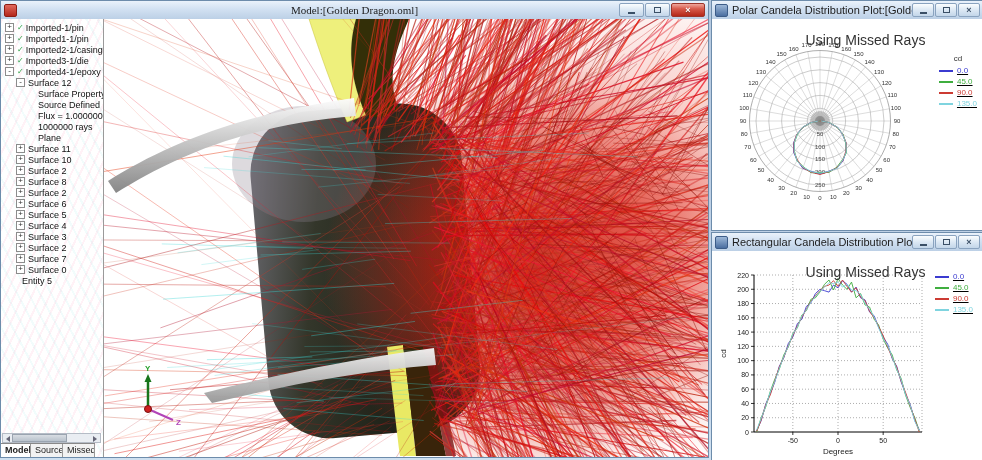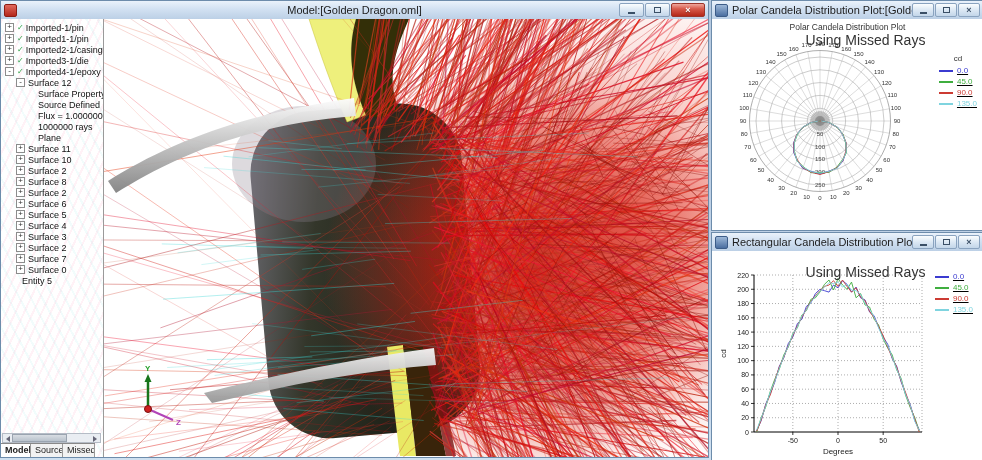--- a/index.html
+++ b/index.html
@@ -12,21 +12,21 @@
   .window{position:absolute;border:1px solid #6d8cab;background:#fff;}
   .titlebar{
     height:18px;display:flex;align-items:center;position:relative;
     background:linear-gradient(#eaf2fb,#d2e1f2 45%,#bcd0e6);
     border-bottom:1px solid #96afcb;
     font-size:11px;color:#1c1c1c;
   }
   .titlebar .wicon{width:11px;height:11px;margin:0 4px 0 3px;flex:none;border-radius:2px;}
   .wicon.red{background:linear-gradient(#e26a5e,#b3271b);border:1px solid #8d1d13;}
   .wicon.blue{background:linear-gradient(#9db8d8,#4a6ea0);border:1px solid #3c5c88;}
-  .title-center{position:absolute;left:0;right:0;text-align:center;pointer-events:none;}
+  .title-center{position:absolute;left:0;right:0;text-align:center;pointer-events:none;font-family:Liberation Serif, serif;}
   .title-left{white-space:nowrap;overflow:hidden;max-width:190px;}
   .wbtns{margin-left:auto;display:flex;gap:1px;padding-right:3px;}
   .wbtn{
     width:25px;height:14px;border:1px solid #8aa3bf;border-radius:2px;box-sizing:border-box;
     background:linear-gradient(#fbfdfe,#dce8f4 50%,#c3d6e9);
     display:flex;align-items:center;justify-content:center;
     font-size:9px;font-weight:bold;color:#3a4f66;line-height:1;
   }
   .wbtn.sm{width:22px;}
   .wbtn .minbar{width:7px;height:2px;background:#3a4f66;margin-top:5px;}
@@ -1390,21 +1390,20 @@
         <text x="108" y="116.8" font-size="6" fill="#444" text-anchor="middle" font-family="Liberation Sans, sans-serif">50</text>
         <text x="108" y="129.6" font-size="6" fill="#444" text-anchor="middle" font-family="Liberation Sans, sans-serif">100</text>
         <text x="108" y="142.4" font-size="6" fill="#444" text-anchor="middle" font-family="Liberation Sans, sans-serif">150</text>
         <text x="108" y="155.2" font-size="6" fill="#444" text-anchor="middle" font-family="Liberation Sans, sans-serif">200</text>
         <text x="108" y="168" font-size="6" fill="#444" text-anchor="middle" font-family="Liberation Sans, sans-serif">250</text>
         <path d="M107.0,102.0L98.4,103.7L90.7,108.3L84.9,115.3L81.5,124.2L81.7,133.4L85.2,141.5L90.8,149.2L99.1,152.4L108.0,155.0L116.8,152.2L125.1,148.9L131.0,141.9L134.0,133.0L134.1,123.9L130.2,114.8L125.8,108.5L116.8,103.6L109.3,102.0" fill="none" stroke="#3b3bd0" stroke-width="0.9"></path>
         <path d="M107.5,102.0L99.2,103.6L91.2,108.1L85.6,114.9L82.5,123.4L82.5,132.4L85.0,141.9L91.4,147.7L98.9,153.7L108.0,153.7L117.1,153.4L124.8,148.2L130.4,140.8L134.5,133.6L133.5,123.4L131.1,115.3L124.8,108.1L117.6,103.7L108.8,102.0" fill="none" stroke="#3fae3f" stroke-width="0.9"></path>
         <path d="M107.2,102.0L98.7,103.6L91.4,108.0L84.7,115.4L81.9,123.9L82.0,133.0L85.5,141.0L91.0,148.7L99.0,153.2L108.0,155.5L116.9,152.7L125.0,148.7L130.8,141.5L133.7,132.6L134.3,124.1L130.6,115.1L125.3,108.3L117.1,103.6L108.5,102.0" fill="none" stroke="#cc3b33" stroke-width="0.9"></path>
         <path d="M106.7,102.0L98.9,103.6L90.9,108.2L85.2,115.2L82.3,123.6L82.3,132.6L85.1,141.7L91.2,148.2L99.1,152.7L108.0,154.2L116.9,152.4L125.2,149.2L130.7,141.2L134.2,133.2L133.9,123.7L130.4,114.9L125.6,108.4L117.3,103.6L109.0,102.0" fill="none" stroke="#7fd4df" stroke-width="0.9"></path>
       </svg>
-    <div class="chart-title">Polar Candela Distribution Plot</div>
     <div class="chart-subtitle">Using Missed Rays</div>
     <div class="legend" id="polar-legend">
         <div class="legtitle">cd</div>
         <div class="legrow">
           <span class="legdash" style="background: rgb(59, 59, 208);"></span>
           <span style="color: rgb(59, 59, 208);">0.0</span>
         </div>
         <div class="legrow">
           <span class="legdash" style="background: rgb(63, 174, 63);"></span>
           <span style="color: rgb(63, 174, 63);">45.0</span>

